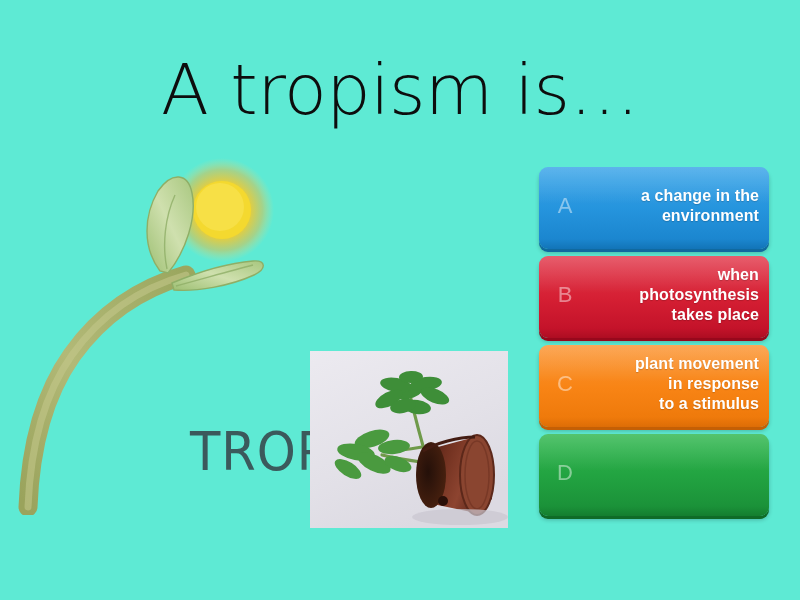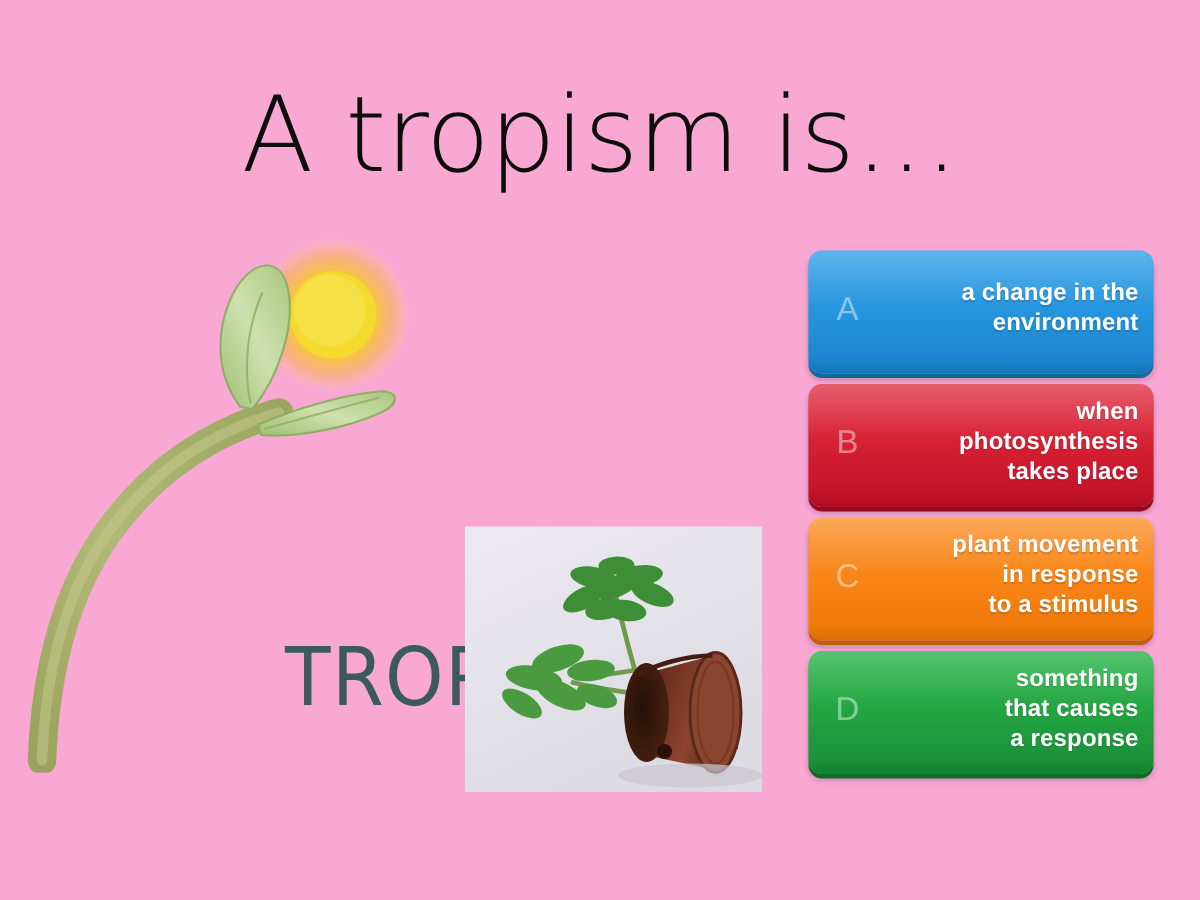--- a/index.html
+++ b/index.html
@@ -14,21 +14,21 @@
     overflow: hidden;
     font-family: "Liberation Sans", sans-serif;
     position: relative;
   }
 
   .slide {
     position: absolute;
     left: 0; top: 0;
     width: 800px;
     height: 600px;
-    background: #f9a8d4;
+    background: #5eead4;
   }
 
   
   .question-title {
     position: absolute;
     left: 0;
     top: 48px;
     width: 800px;
     text-align: center;
     font-family: "DejaVu Sans", sans-serif;
@@ -288,20 +288,17 @@
 
     <div class="answer opt-c">
       <span class="answer-letter">C</span>
       <span class="answer-text">plant movement
 in response
 to a stimulus</span>
     </div>
 
     <div class="answer opt-d">
       <span class="answer-letter">D</span>
-      <span class="answer-text">something
-that causes
-a response</span>
     </div>
 
   </div>
 
 </div>
 
 </body></html>

